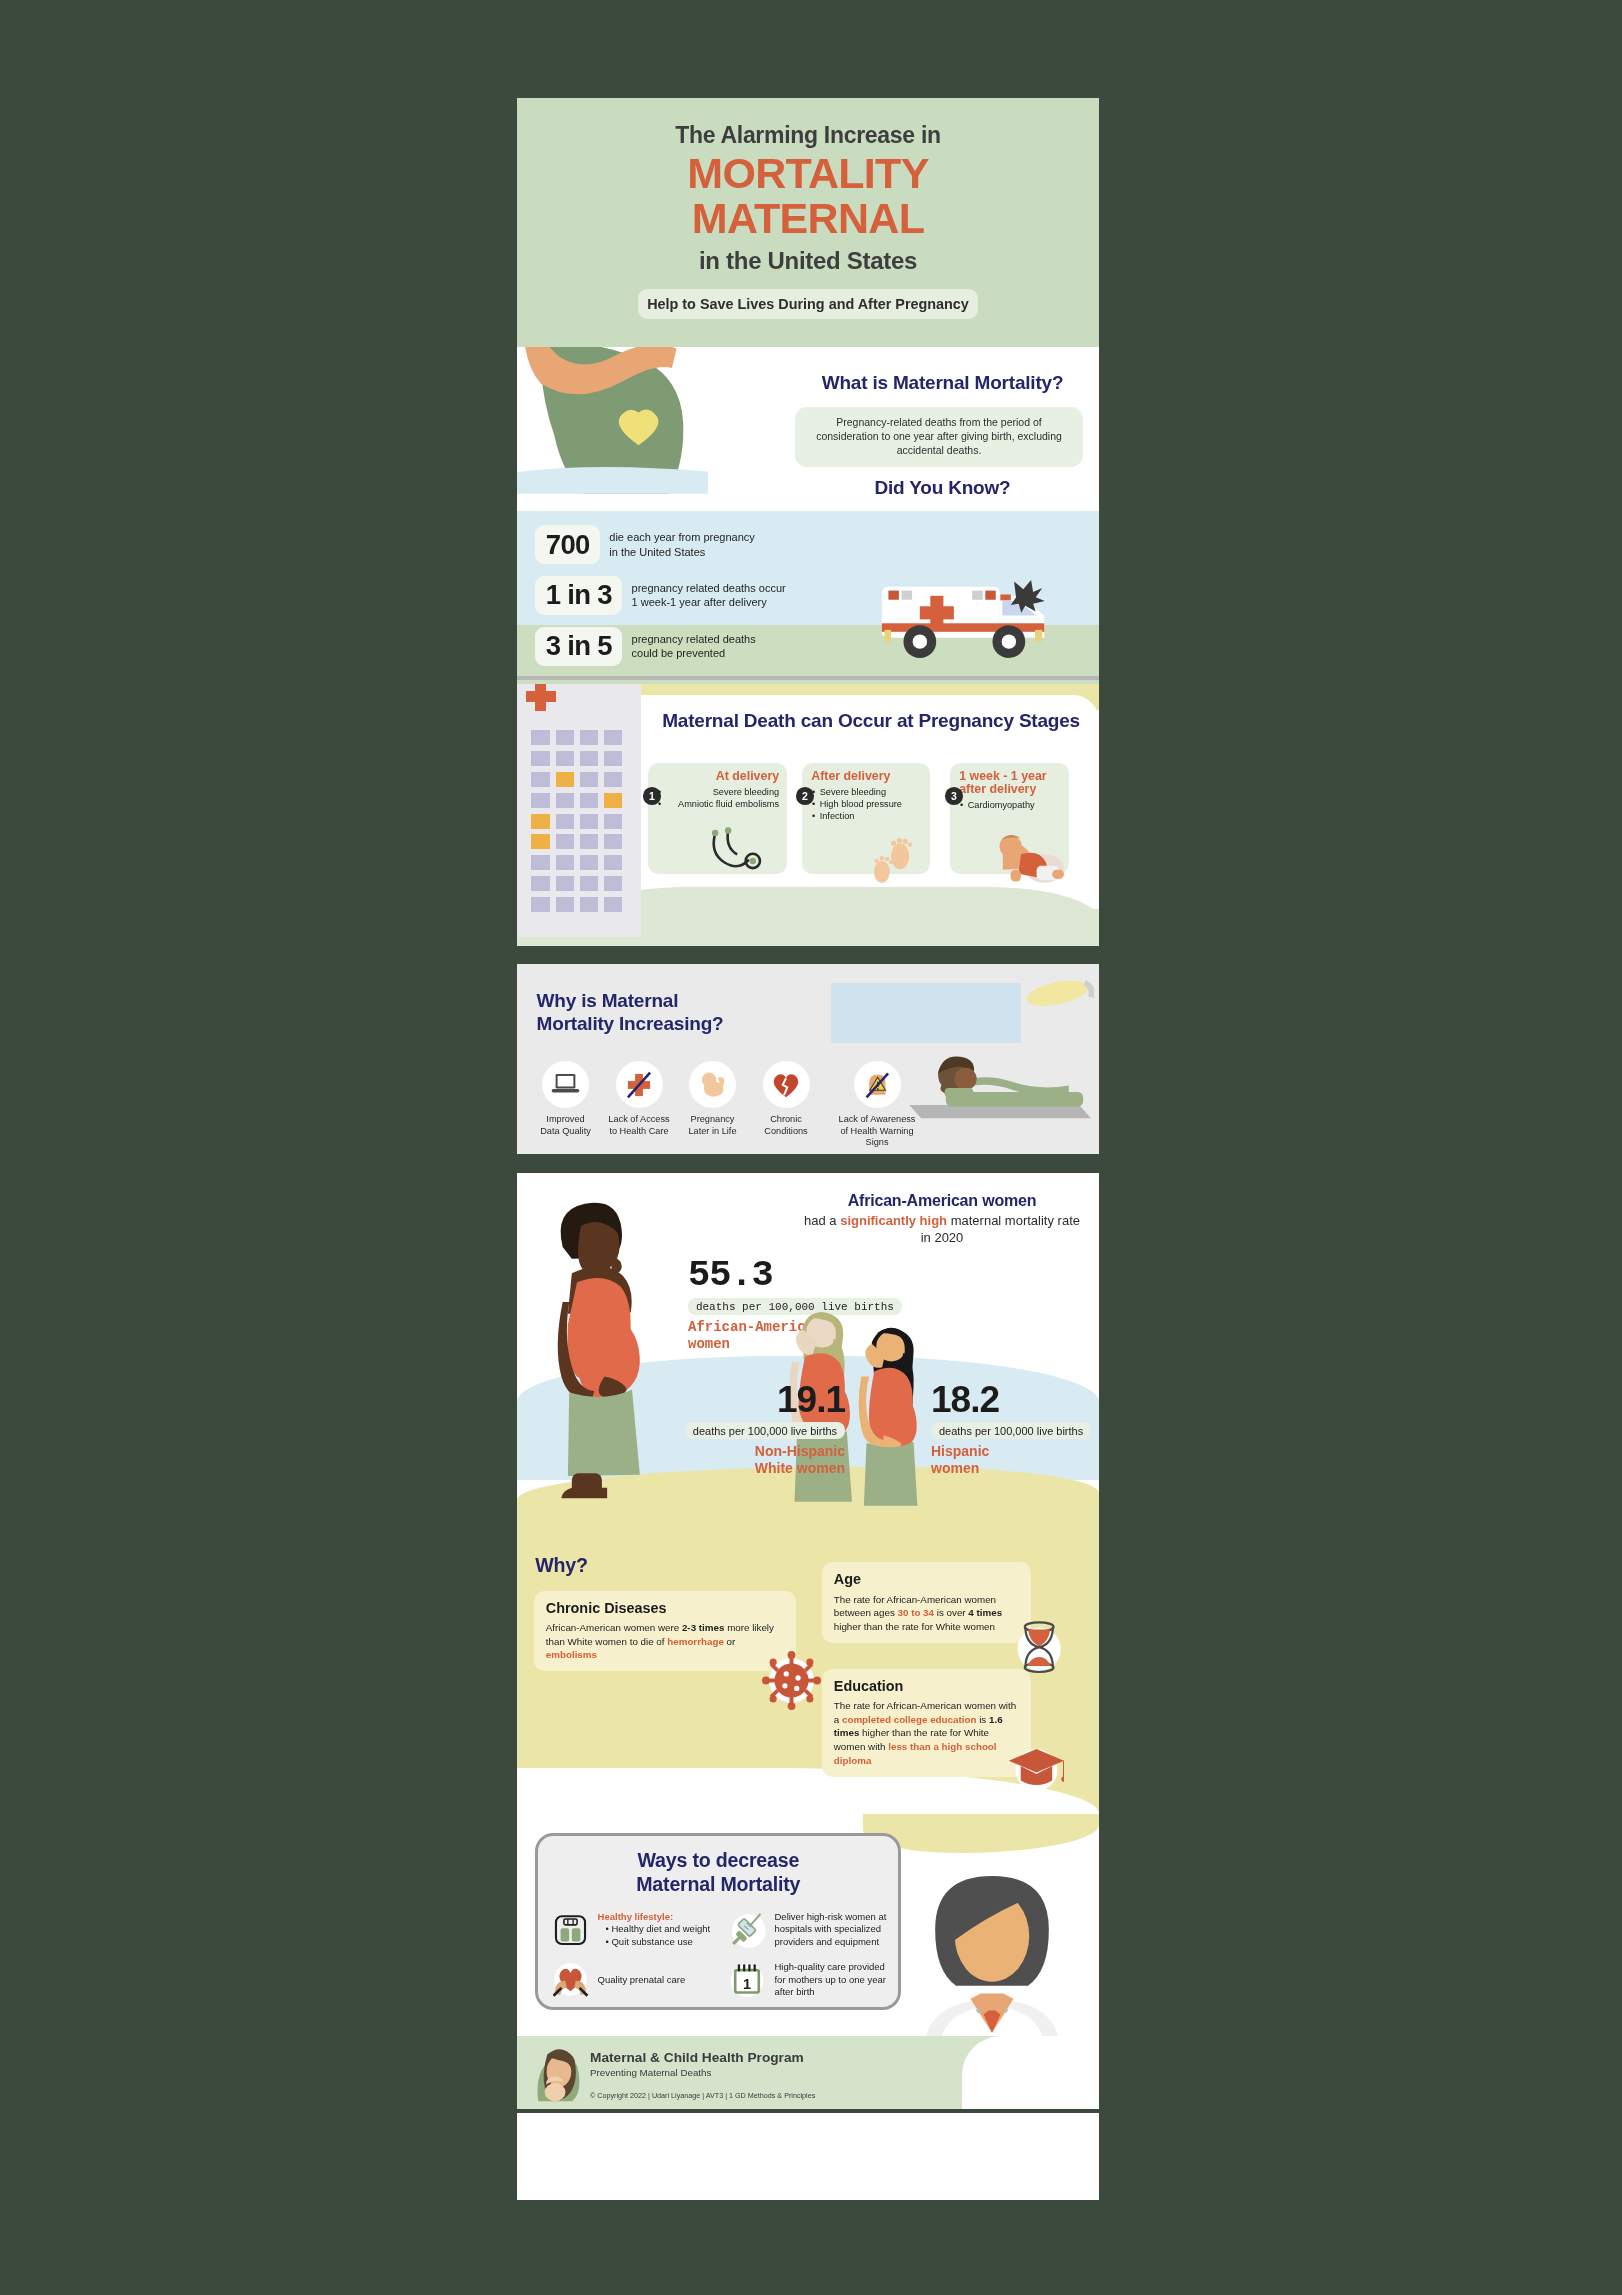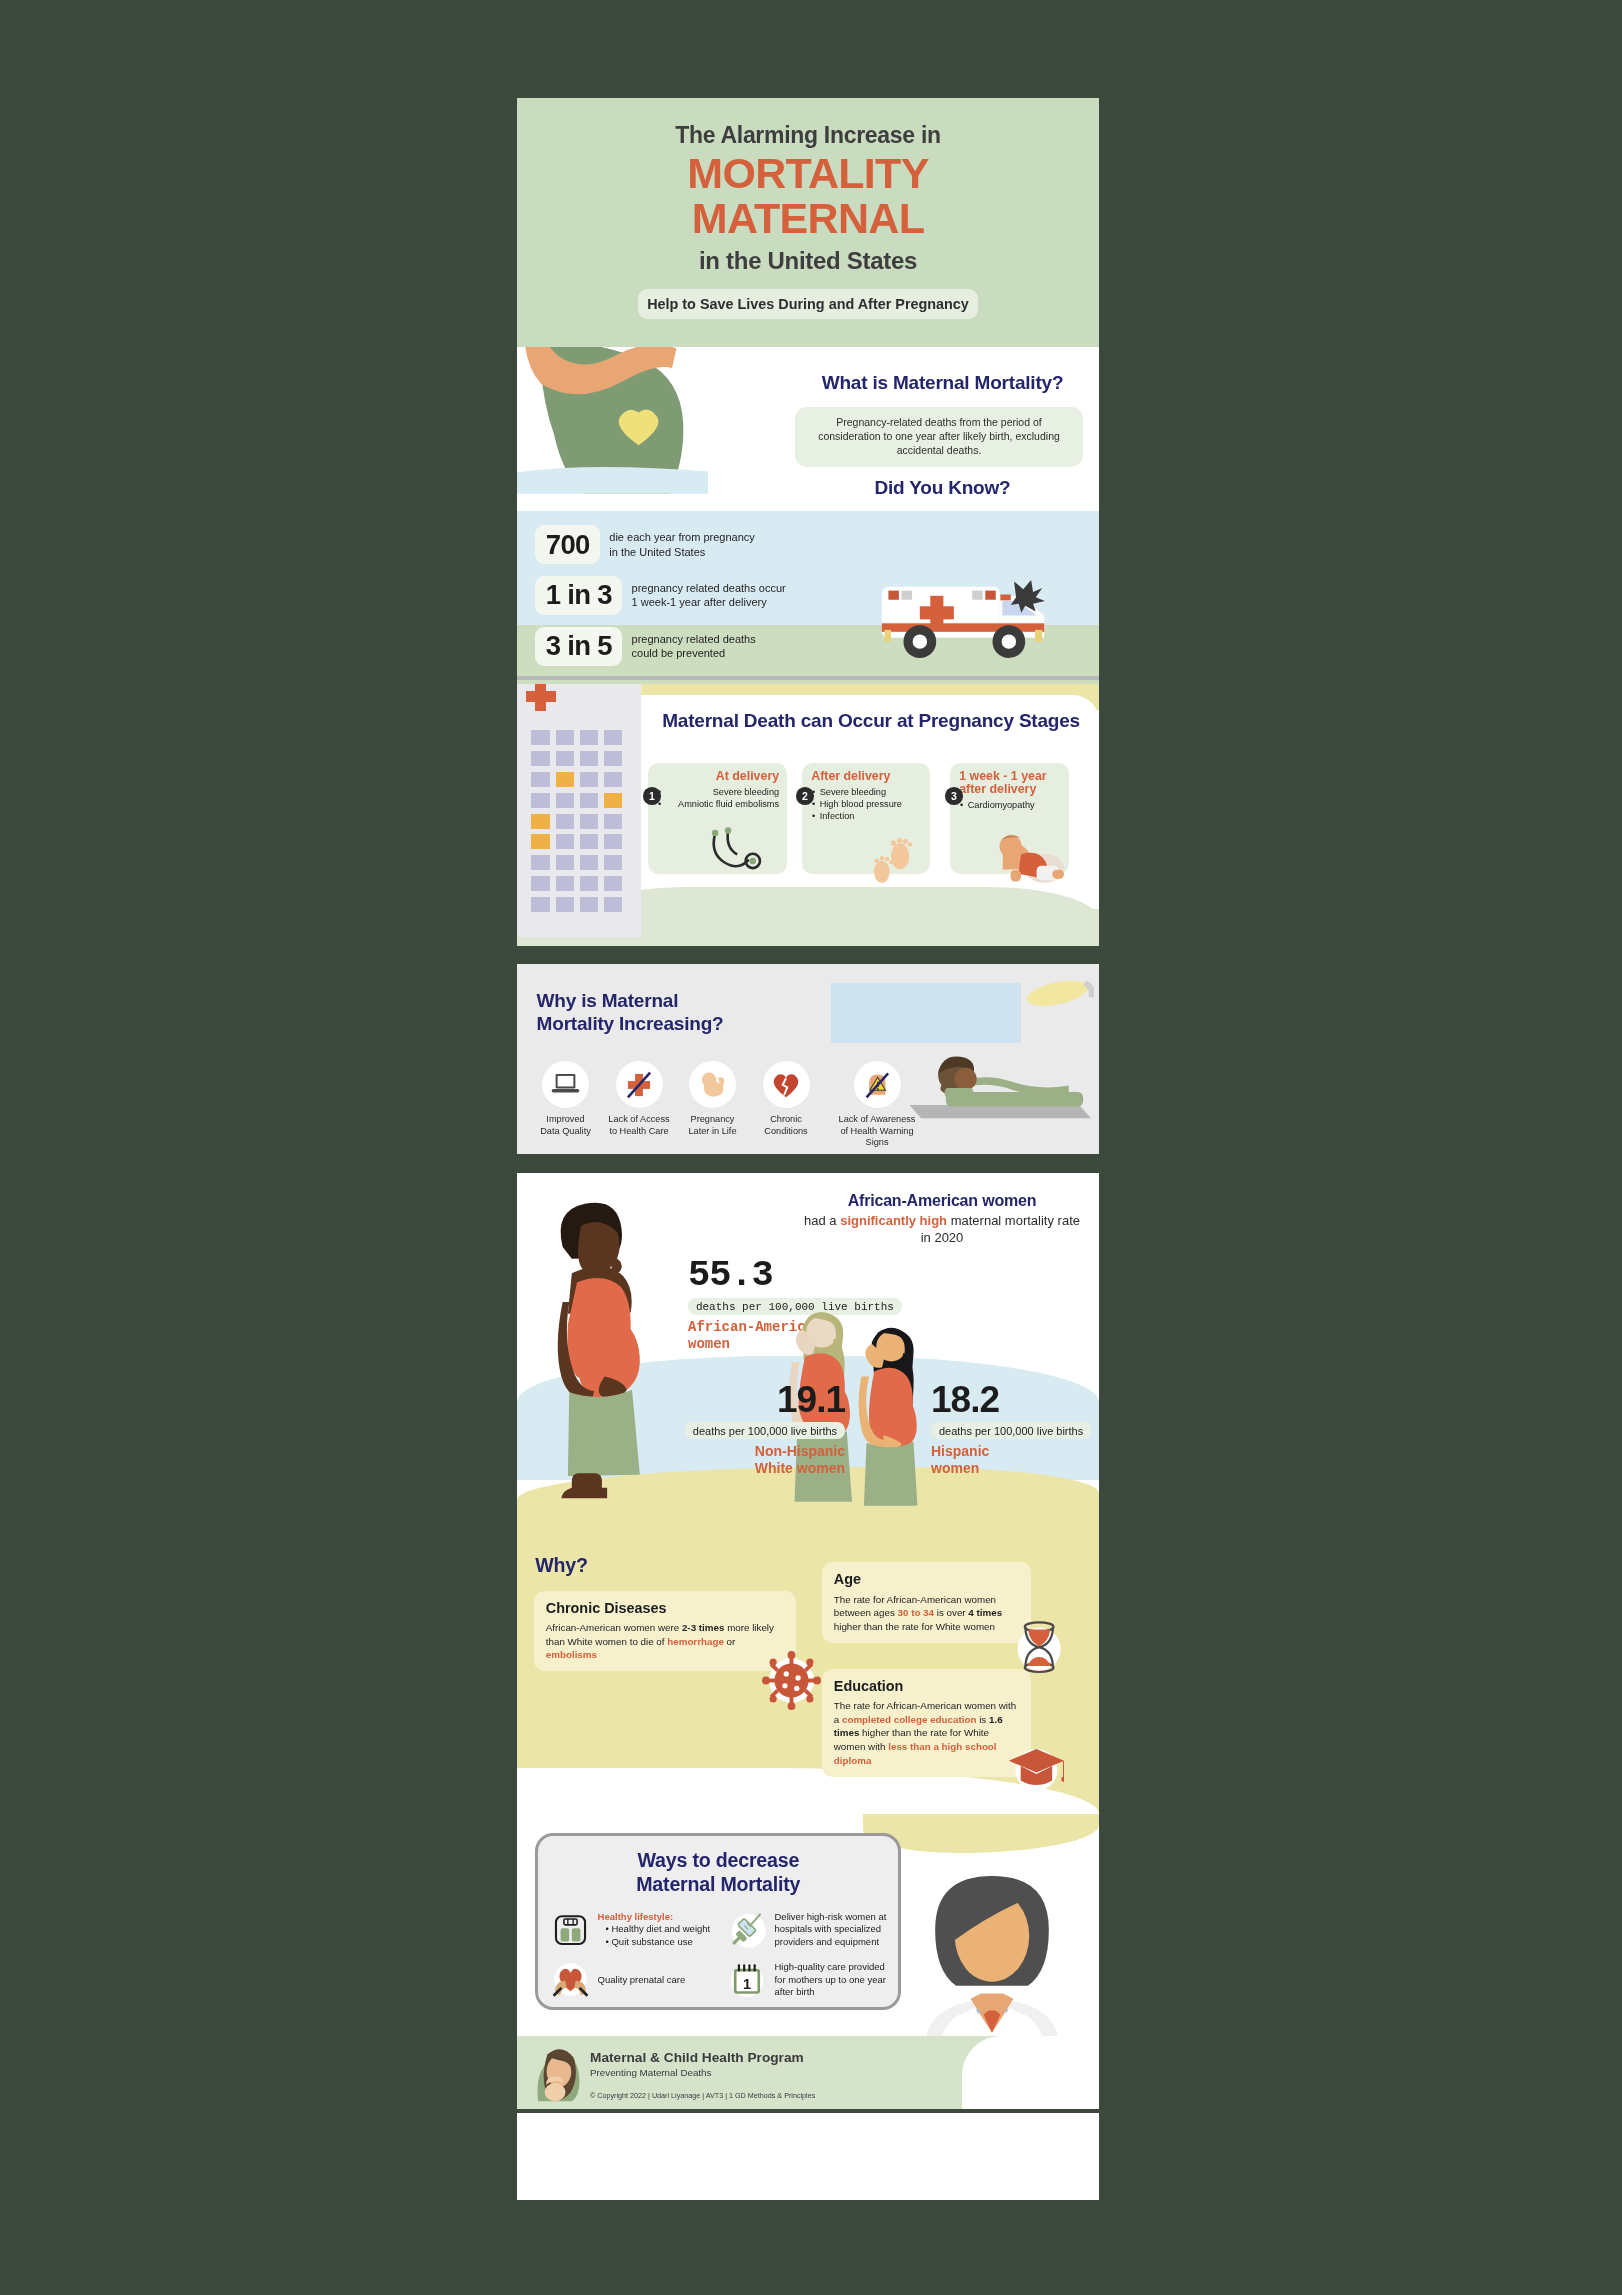--- a/index.html
+++ b/index.html
@@ -183,21 +183,21 @@
   </div>
 
   <div class="s-what">
     <svg class="belly" viewBox="0 0 310 230">
       <path d="M55 0 L55 40 Q58 90 75 140 Q88 200 120 230 L250 230 Q275 180 272 120 Q268 55 215 28 Q150 0 95 0 Z" fill="#7e9b73"></path>
       <path d="M30 0 Q35 40 55 62 Q110 96 180 58 Q230 30 255 38 L262 8 Q220 -8 170 18 Q120 46 82 20 Q68 8 66 0 Z" fill="#e8a675"></path>
       <path d="M176 112 q13 -17 28 -6 q15 -12 28 6 q11 16 -28 44 q-39 -28 -28 -44 Z" fill="#f0e07a"></path>
       <path d="M0 200 Q120 180 310 196 L310 230 L0 230 Z" fill="#d8eaf2"></path>
     </svg>
     <div class="what-title h-navy">What is Maternal Mortality?</div>
-    <div class="what-box">Pregnancy-related deaths from the period of consideration to one year after likely birth, excluding accidental deaths.</div>
+    <div class="what-box">Pregnancy-related deaths from the period of consideration to one year after giving birth, excluding accidental deaths.</div>
     <div class="dyk h-navy">Did You Know?</div>
   </div>
 
   <div class="s-dyk">
     <div class="dyk-grass"></div>
     <div class="dyk-road"></div>
 
     <div class="stat-row" style="left:18.3px; top:14.4px;">
       <div class="stat-num">700</div>
       <div class="stat-txt">

